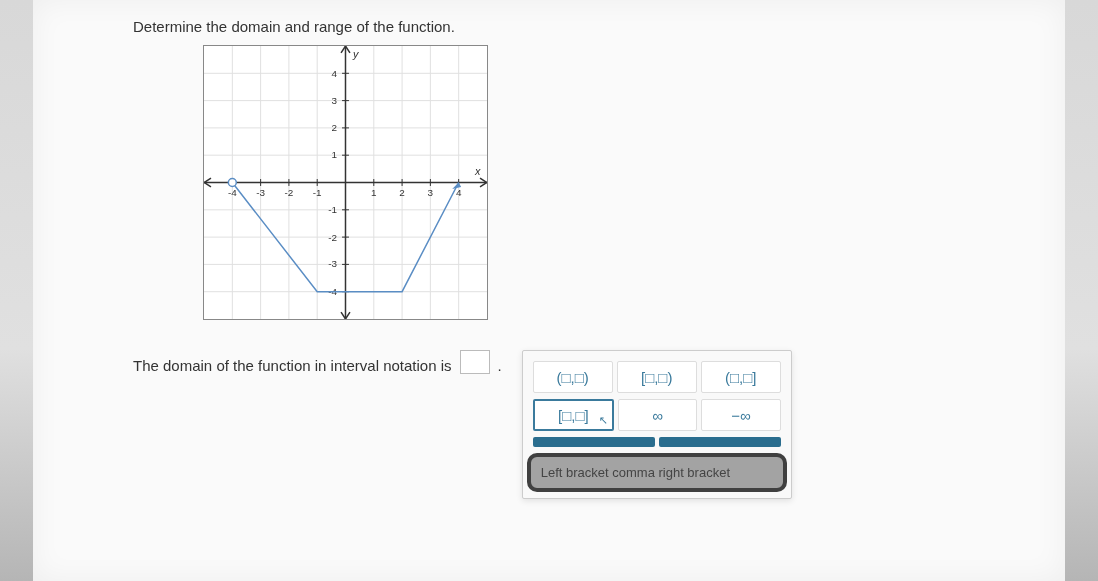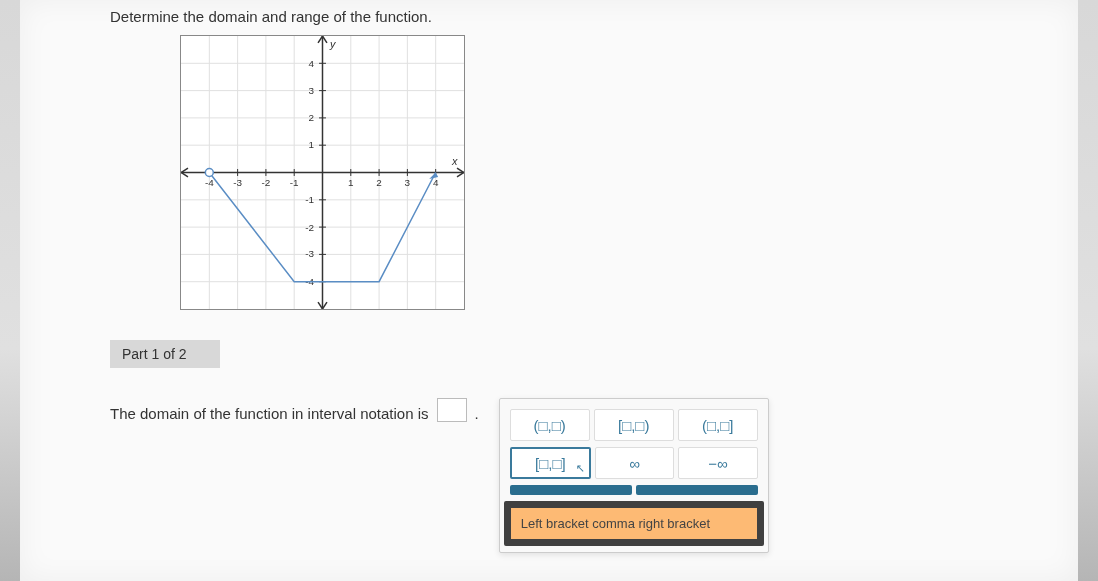--- a/index.html
+++ b/index.html
@@ -6,22 +6,22 @@
     body {
       font-family: Arial, sans-serif;
       background: linear-gradient(to bottom, #d8d8d8, #e0e0e0 60%, #b5b5b5);
       width: 1098px;
       height: 581px;
       position: relative;
       overflow: hidden;
     }
     .content-area {
       background: #fafafa;
-      margin: 0 20px;
-      padding: 0;
+      margin: 0 33px;
+      padding: 10px;
       height: 100%;
       position: relative;
       box-shadow: inset 0 0 30px rgba(0,0,0,0.05);
     }
     .question-text {
       font-size: 15px;
       color: #333;
       padding: 8px 0 0 90px;
     }
     .graph-container {
@@ -112,26 +112,26 @@
     }
     .nav-btn {
       flex: 1;
       height: 10px;
       background: #2a6d8e;
       border-radius: 2px;
       cursor: pointer;
     }
     .tooltip {
       margin-top: 6px;
-      background: #fdba74;
-      border: 7px solid #404040;
+      background: #a3a3a3;
+      border: 4px solid #404040;
       padding: 8px 10px;
       font-size: 13px;
       color: #444;
-      border-radius: 2px;
+      border-radius: 10px;
     }
   </style>
 </head>
 <body>
 
 <div class="content-area">
   <div class="question-text">Determine the domain and range of the function.</div>
 
   <div class="graph-container">
     <svg class="graph-svg" viewBox="0 0 285 275">
@@ -207,21 +207,20 @@
       <text x="273" y="130" font-size="11" fill="#333" font-style="italic">x</text>
 
       <polyline points="28.5,137.5 114,247.5 199.5,247.5 256.5,137.5" stroke="#5a8dc4" stroke-width="1.5" fill="none"></polyline>
 
       <circle cx="28.5" cy="137.5" r="4" fill="#fff" stroke="#5a8dc4" stroke-width="1.5"></circle>
 
       <polygon points="256.5,137.5 250,144 259,142" fill="#5a8dc4"></polygon>
     </svg>
   </div>
 
-  <div class="part-header">Part 1 of 2</div>
 
   <div class="answer-row">
     <div class="prompt-text">
       <span>The domain of the function in interval notation is</span>
       <span class="answer-input"></span>
       <span class="period">.</span>
     </div>
 
     <div class="tool-palette">
       <div class="tool-row">

